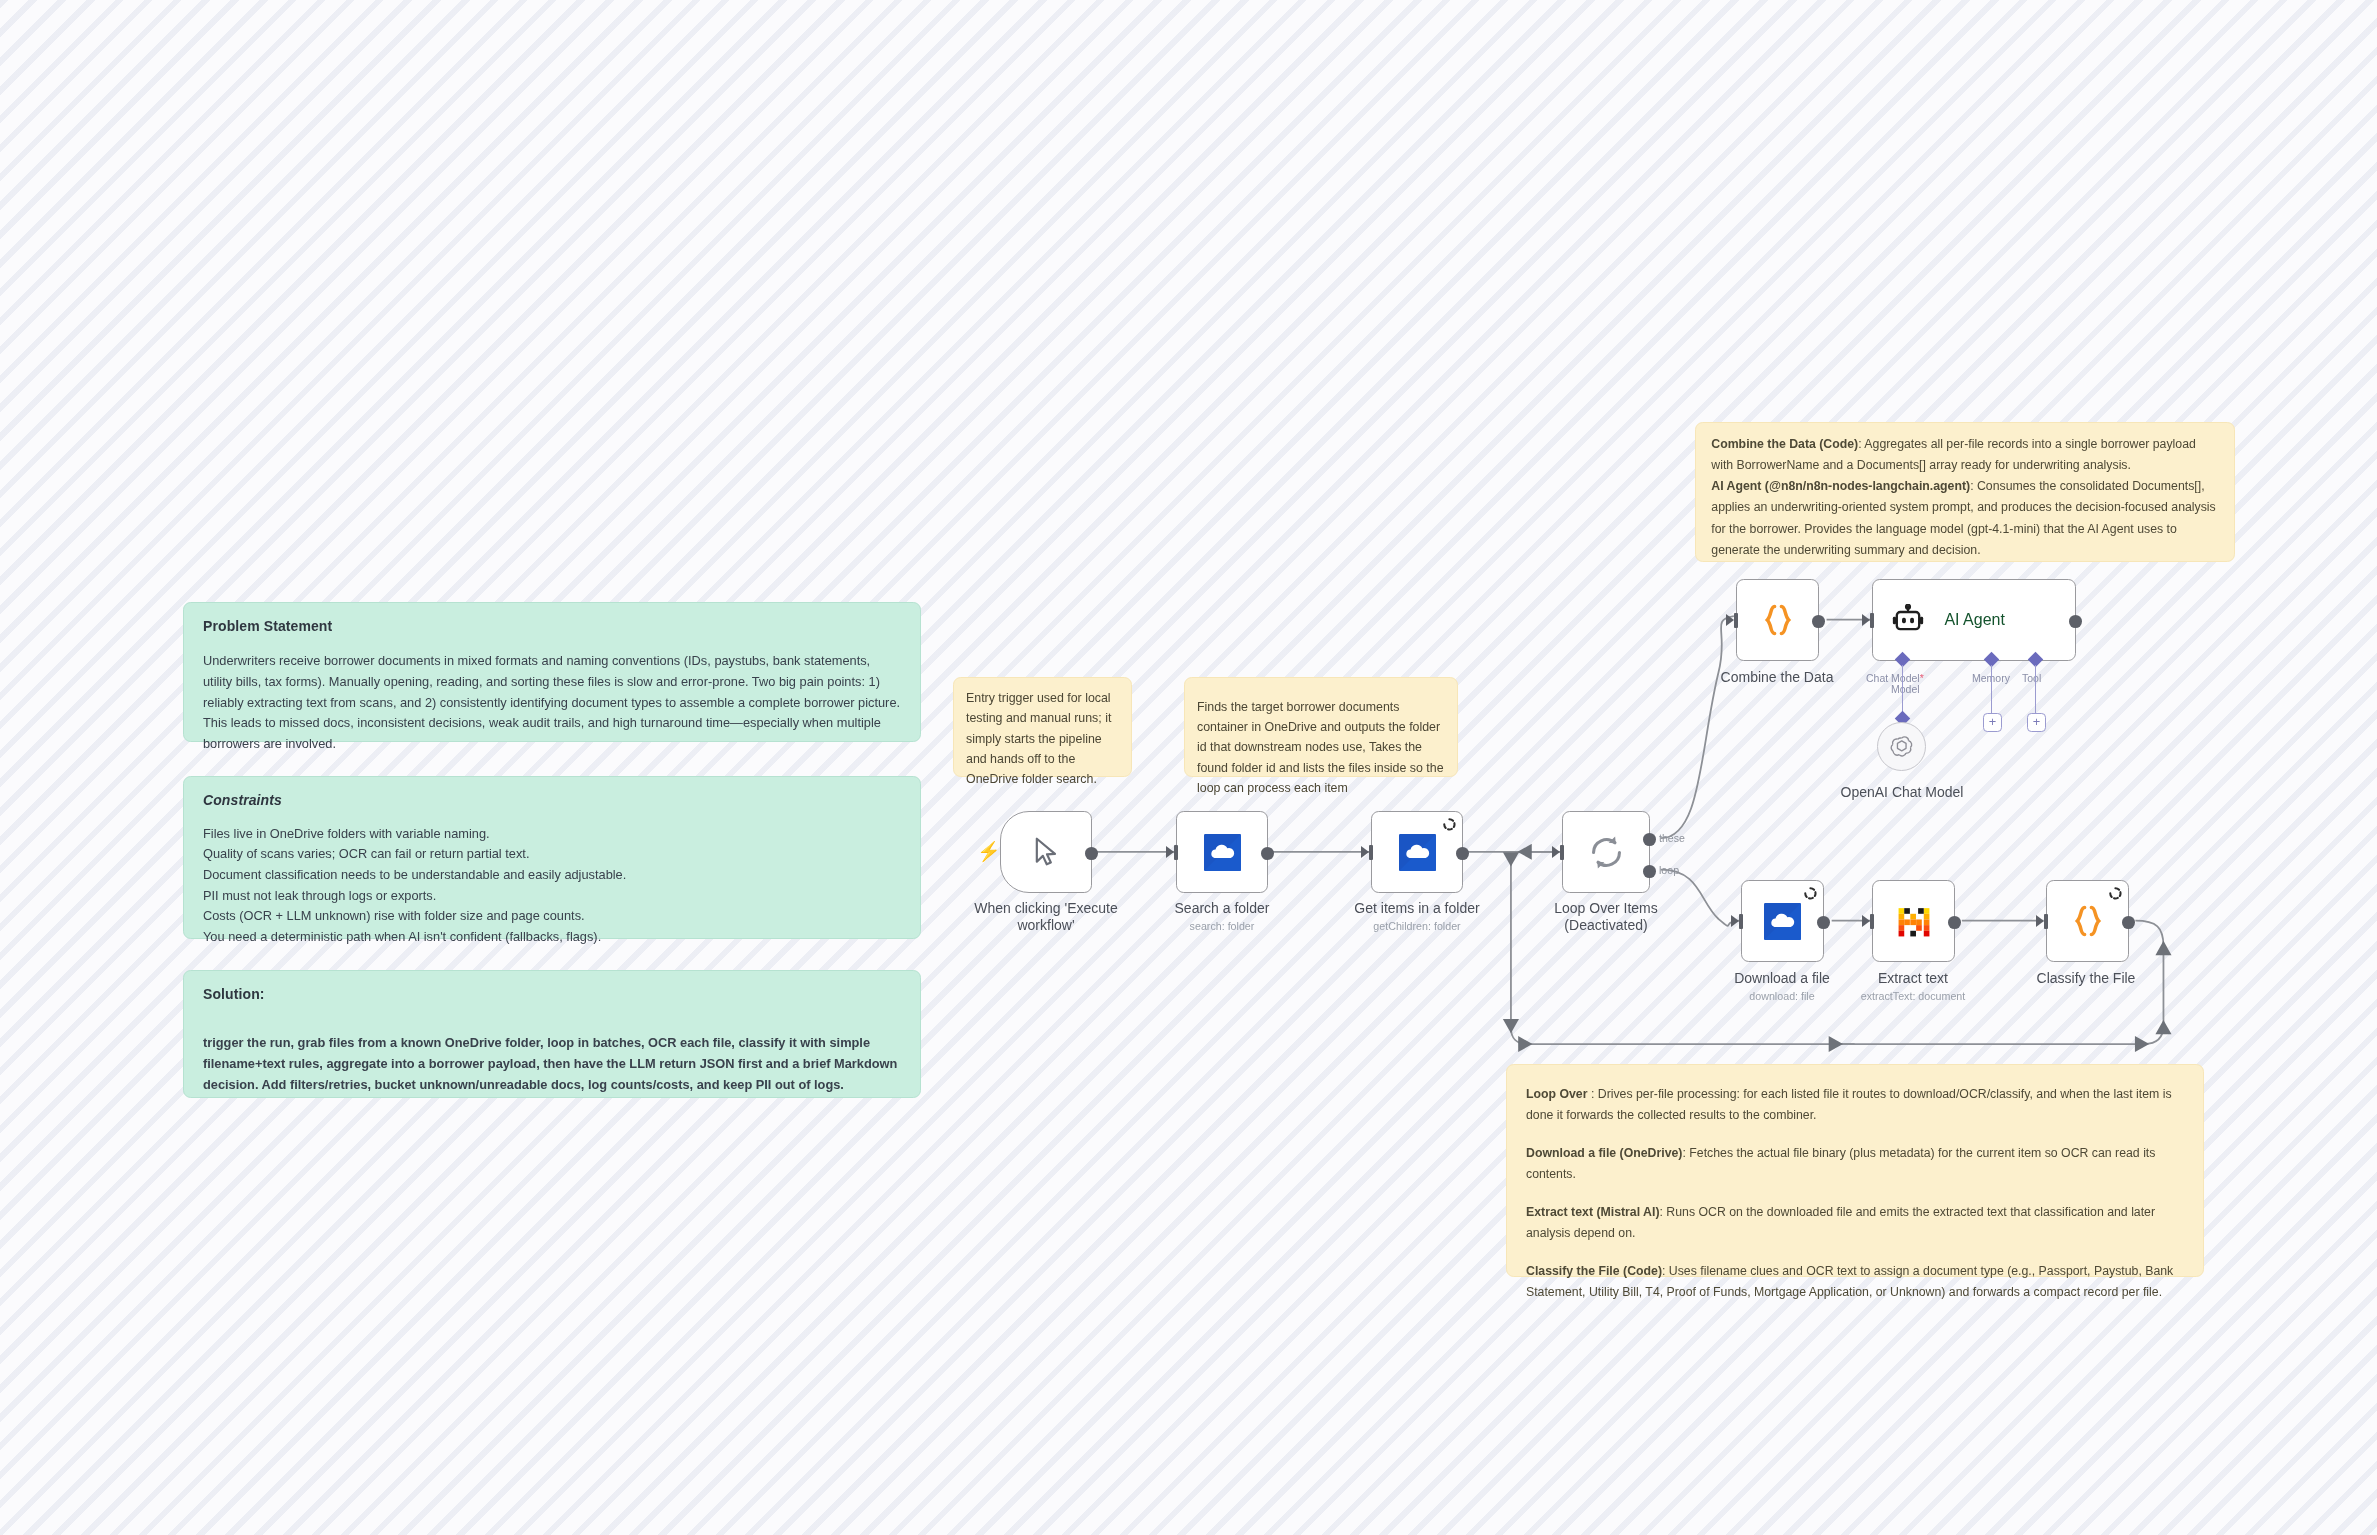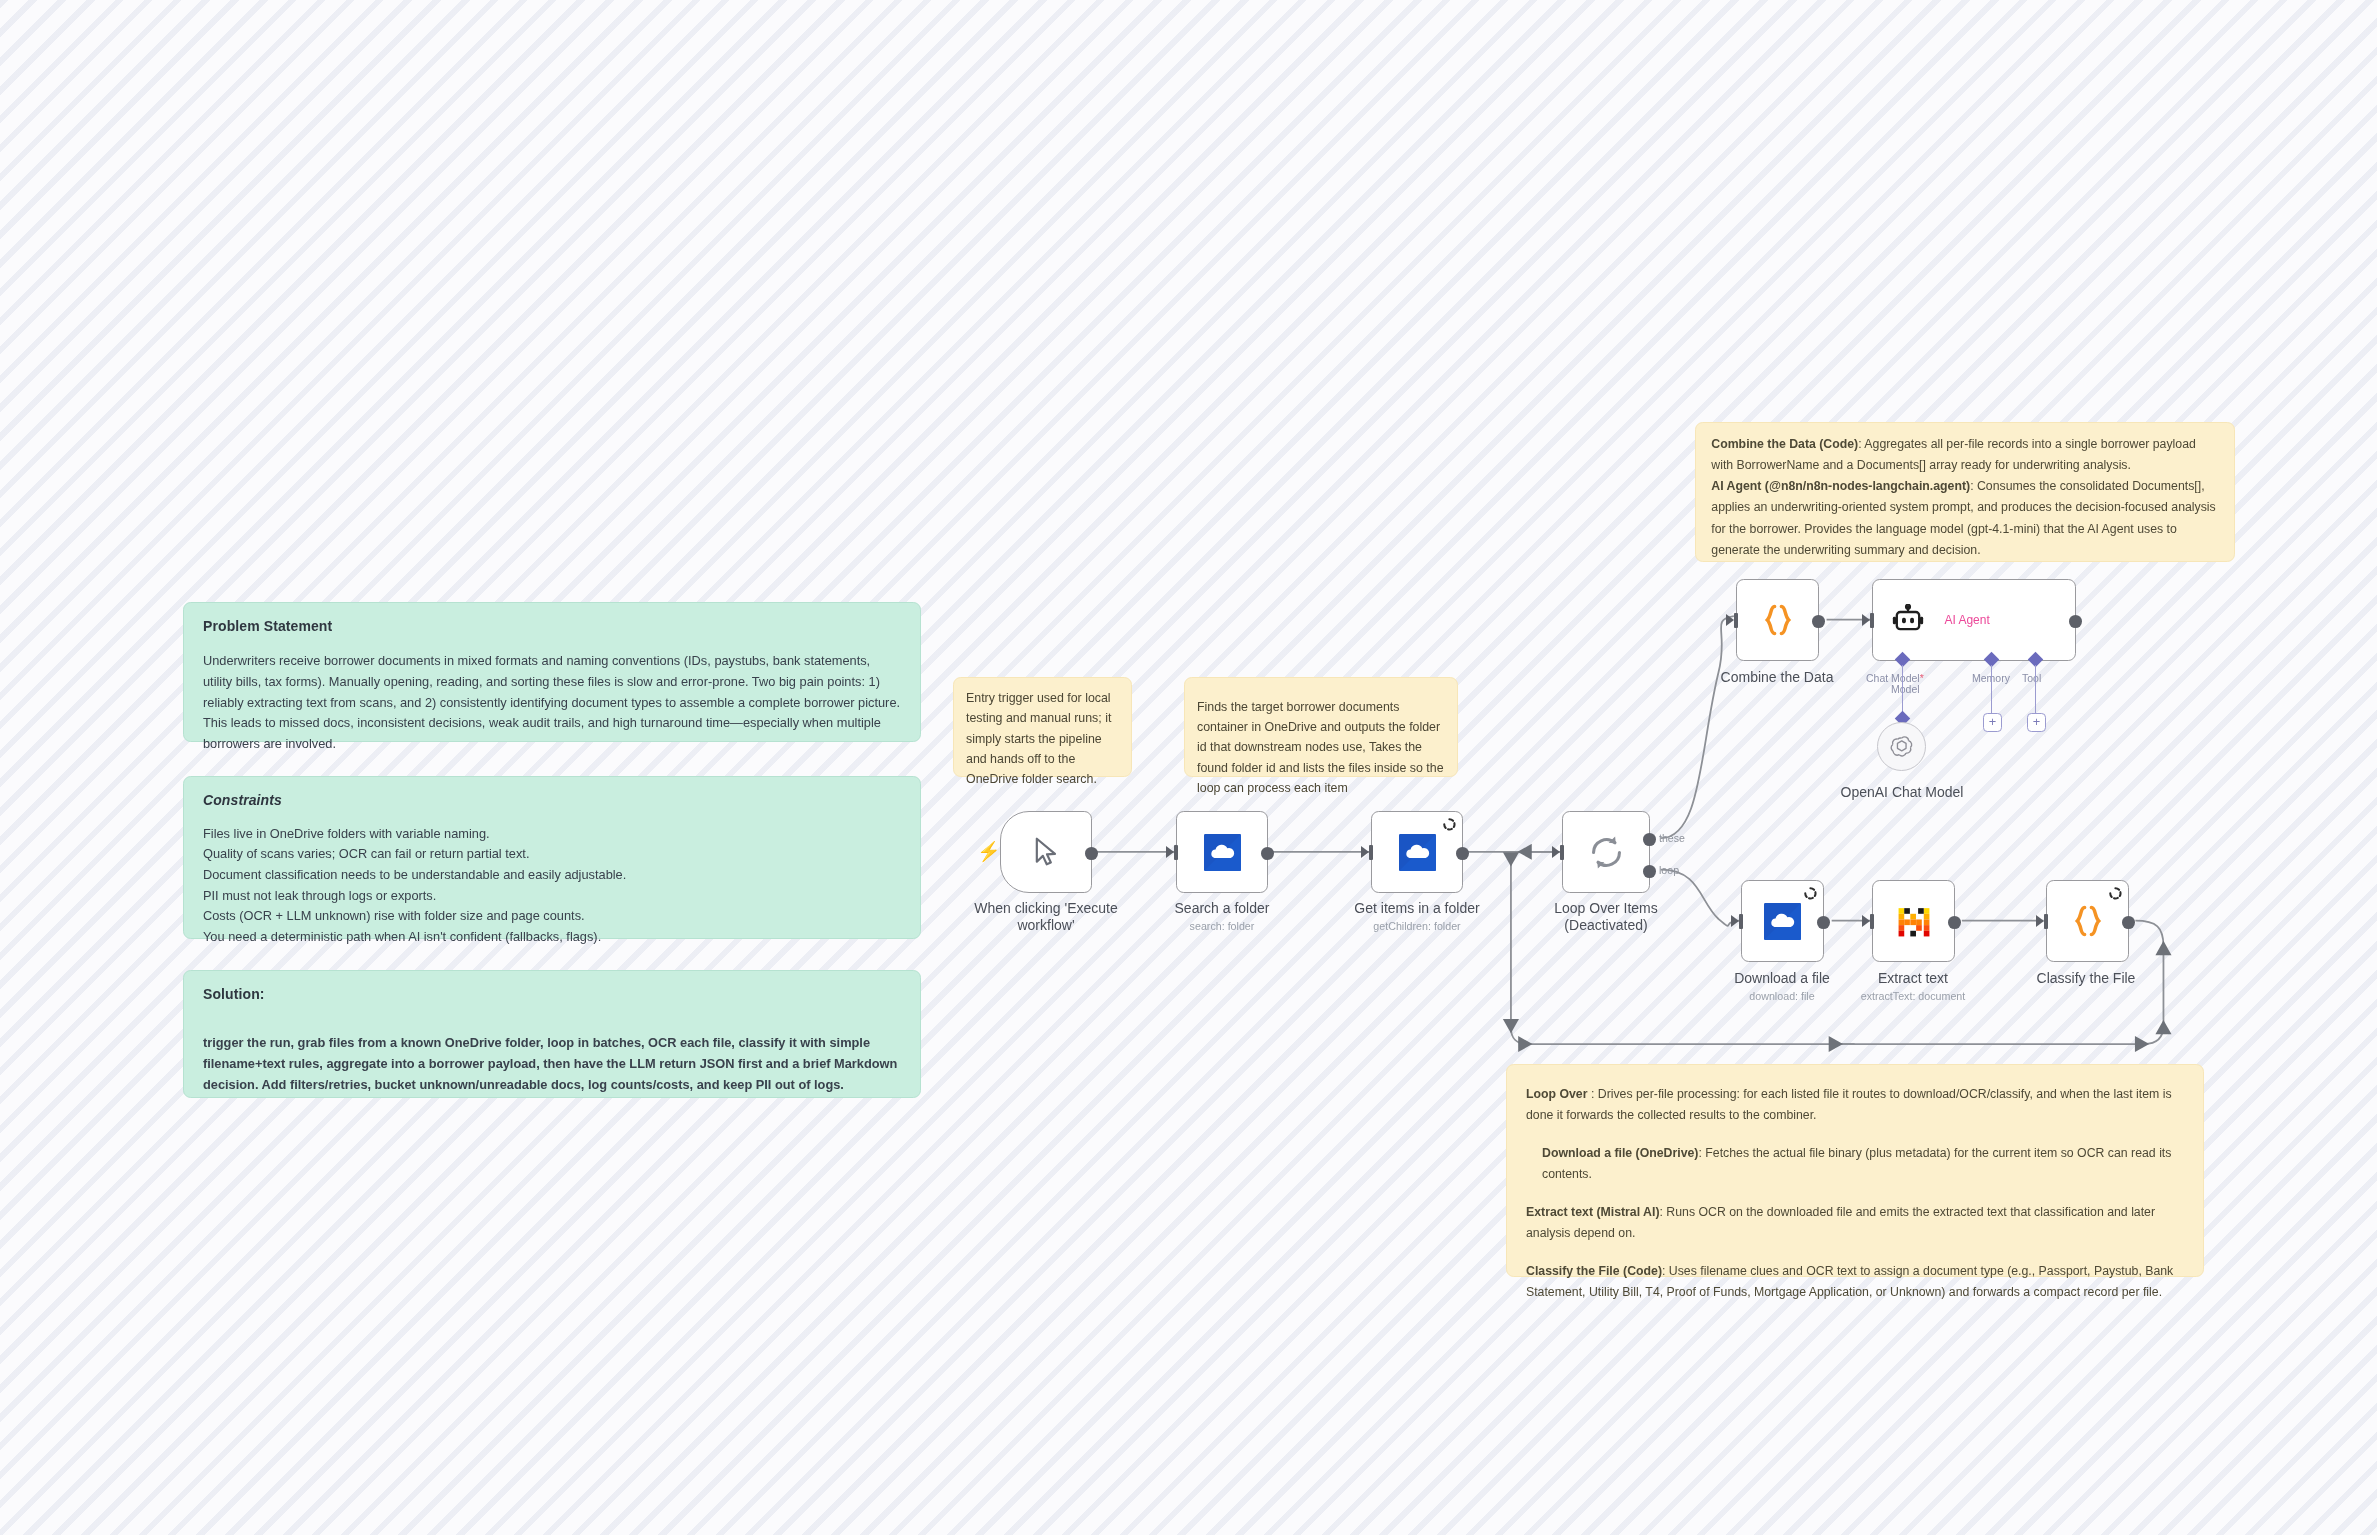--- a/index.html
+++ b/index.html
@@ -266,21 +266,21 @@
       </div>
     </div>
   </div>
 
   <div class="sticky sticky-yellow" style="left:1506px; top:1064px; width:698px; height:213px;">
     <div style="padding:14.5px 19px;">
       <div class="note-small">
         <p style="margin:4px 0 17px 0;">
           <b>Loop Over</b><span> : Drives per-file processing: for each listed file it routes to download/OCR/classify, and when the last item is done it forwards the collected results to the combiner.</span>
         </p>
-        <p style="margin:0 0 17px 16px;">
+        <p style="margin:0 0 17px 0;">
           <b>Download a file (OneDrive)</b><span>: Fetches the actual file binary (plus metadata) for the current item so OCR can read its contents.</span>
         </p>
         <p style="margin:0 0 17px 0;">
           <b>Extract text (Mistral AI)</b><span>: Runs OCR on the downloaded file and emits the extracted text that classification and later analysis depend on.</span>
         </p>
         <p style="margin:0;">
           <b>Classify the File (Code)</b><span>: Uses filename clues and OCR text to assign a document type (e.g., Passport, Paystub, Bank Statement, Utility Bill, T4, Proof of Funds, Mortgage Application, or Unknown) and forwards a compact record per file.</span>
         </p>
       </div>
     </div>
@@ -361,21 +361,21 @@
   <div class="node wide" style="left:1872px; top:579px; width:204px; height:82px; padding-left:19px;">
     <svg width="32" height="32" viewBox="0 0 30 30">
       <path d="M15 2.5 L15 7" stroke="#1f1f1f" stroke-width="2" fill="none" stroke-linecap="round"></path>
       <circle cx="15" cy="2.6" r="1.9" fill="none" stroke="#1f1f1f" stroke-width="2"></circle>
       <rect x="4.5" y="7.5" width="21" height="16" rx="3.2" fill="none" stroke="#1f1f1f" stroke-width="2.2"></rect>
       <rect x="0.8" y="12" width="3" height="7" rx="1.3" fill="#1f1f1f"></rect>
       <rect x="26.2" y="12" width="3" height="7" rx="1.3" fill="#1f1f1f"></rect>
       <rect x="9.4" y="13" width="3.6" height="5" rx="1.5" fill="#1f1f1f"></rect>
       <rect x="17" y="13" width="3.6" height="5" rx="1.5" fill="#1f1f1f"></rect>
     </svg>
-    <span style="font-size:12px; color:#ec4899; margin-left:20.4px;">AI Agent</span>
+    <span style="font-size:16px; color:#14532d; margin-left:20.4px;">AI Agent</span>
     <div class="in-bar" style="left:-3.4px; top:33px;"></div>
     <div class="in-port" style="left:-11px; top:34px;"></div>
     <div class="port" style="right:-6.8px; top:35px;"></div>
   </div>
 
   <div class="diamond" style="left:1897px; top:654px;"></div>
   <div class="sub-label" style="left:1866px; top:672px;">
     <span>Chat Model</span><span class="req">*</span>
   </div>
   <div class="sub-label" style="left:1891px; top:683px;">Model</div>

